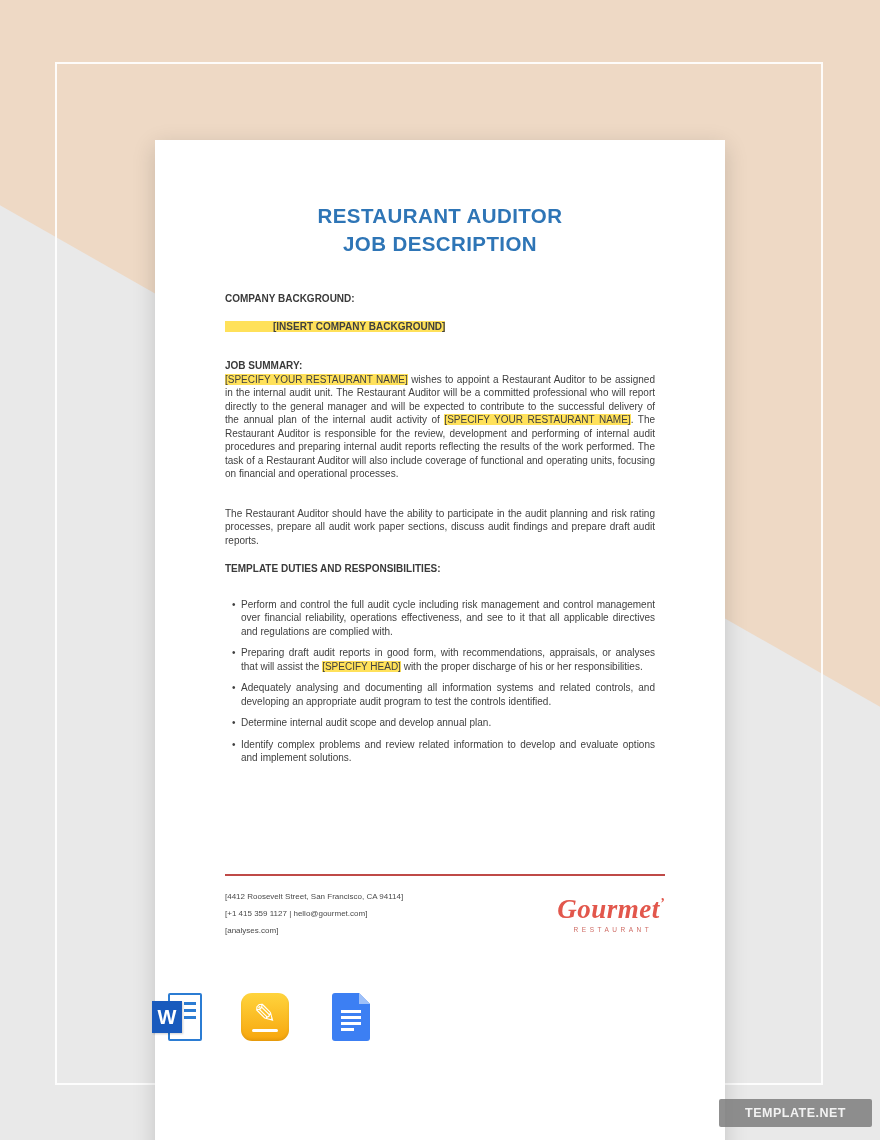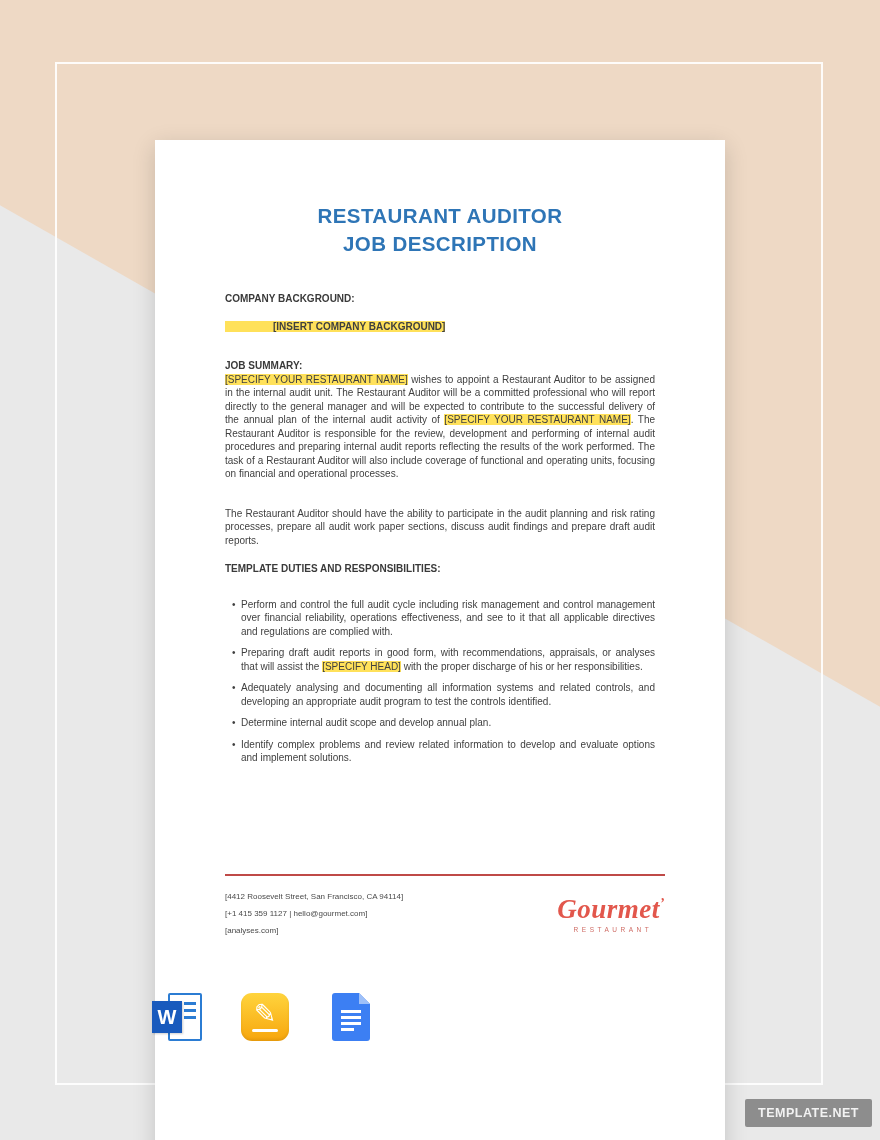--- a/index.html
+++ b/index.html
@@ -117,21 +117,21 @@
   .docs-line { position:absolute; left:9px; width:20px; height:2.5px; background:#ffffff; }
   .docs-line.l1 { top:17px; }
   .docs-line.l2 { top:23px; }
   .docs-line.l3 { top:29px; }
   .docs-line.l4 { top:35px; width:13px; }
   
   .watermark {
     position:absolute; right:8px; bottom:13px;
     background:rgba(125,125,125,0.85); color:#f2f2f2;
     font-size:12.5px; font-weight:bold; letter-spacing:0.5px;
-    padding:7px 13px; border-radius:2px; z-index:3; cursor:pointer;
+    padding:7px 26px; border-radius:2px; z-index:3; cursor:pointer;
   }
 </style>
 </head>
 <body>
 
 <div class="bg-peach"></div>
 <div class="frame"></div>
 
 <div class="doc">
   <div class="doc-inner">

